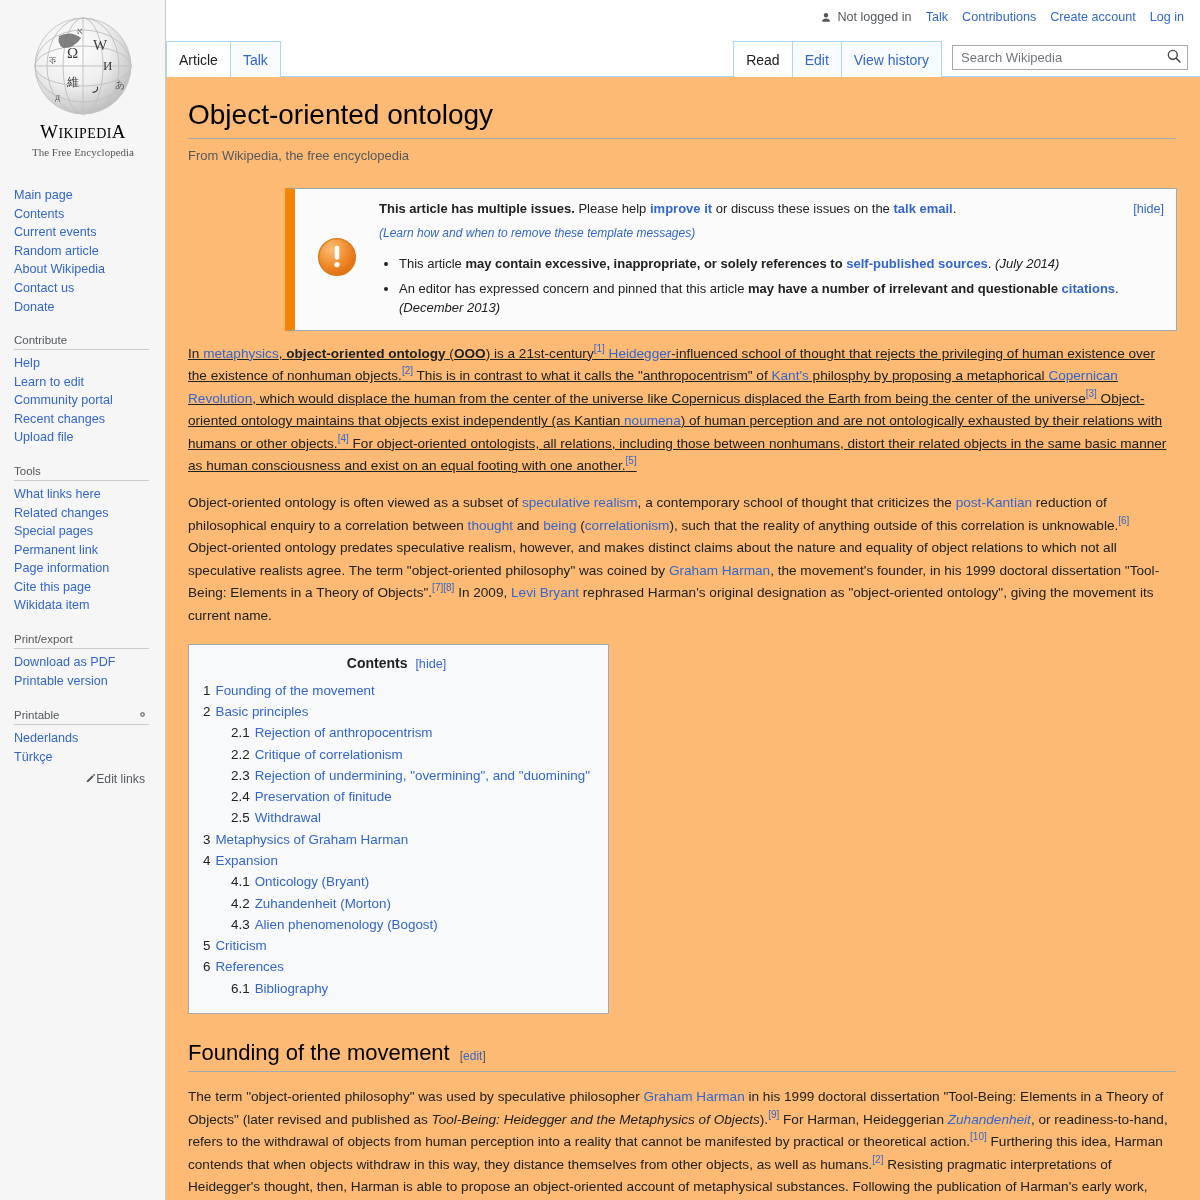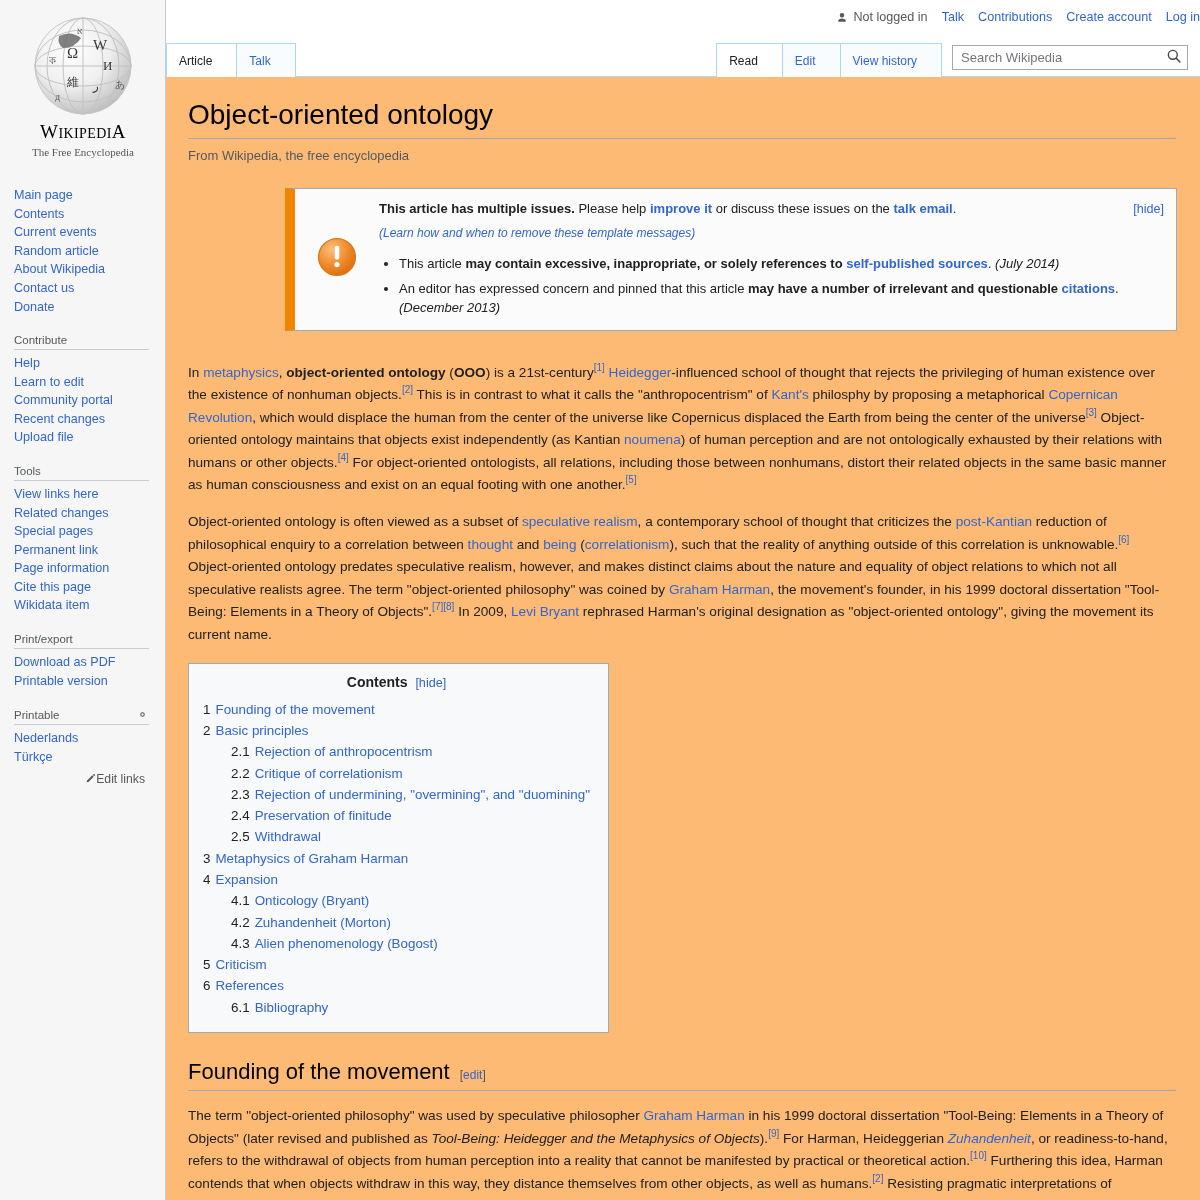--- a/index.html
+++ b/index.html
@@ -55,38 +55,38 @@
   .edit-links-row {
     text-align: right; margin-top: 6px; margin-right: 12px;
     font-size: 12.2px; color: #54595d;
   }
   .pencil { display:inline-block; width:11px; height:11px; vertical-align:-1px; }
 
   
   #personal-bar {
     position: absolute; left: 166px; top: 0; right: 0; height: 34px;
     display: flex; align-items: center; justify-content: flex-end;
-    gap: 14px;
+    padding-right: 16px; gap: 14px;
     font-size: 12.6px;
   }
   #personal-bar .pitem { color: #3366cc; text-decoration: none; white-space: nowrap; }
   #personal-bar .notloggedin { color: #54595d; display:flex; align-items:center; gap:5px; }
   .user-icon { width: 12px; height: 13px; display:inline-block; }
 
   
   #tabbar {
     position: absolute; left: 166px; top: 34px; right: 0; height: 43px;
     border-bottom: 1px solid #a7d7f9;
     background: #fff;
   }
   .tabs-left { position: absolute; left: 0; bottom: 0; display: flex; align-items: flex-end; }
   .tabs-right { position: absolute; right: 0; bottom: 0; display: flex; align-items: flex-end; }
   .tab {
-    font-size: 12px; line-height: 1;
-    padding: 11px 24px 10px 12px;
+    font-size: 14px; line-height: 1;
+    padding: 11px 12px 10px 12px;
     border: 1px solid #a7d7f9; border-bottom: none;
     background: #f8fcff;
     color: #3366cc; text-decoration: none; white-space: nowrap;
     position: relative; top: 1px;
   }
   .tab + .tab { margin-left: -1px; }
   .tab.selected { background: #fff; color: #202122; border-color: #a7d7f9; }
   #search-wrap {
     display: flex; align-items: center; margin-left: 10px; margin-bottom: 6px;
     margin-right: 14px;
@@ -137,21 +137,21 @@
   .ambox-list li { margin-bottom: 5px; line-height: 19.5px; }
   .ambox-list li:last-child { margin-bottom: 0; }
   .it { font-style: italic; }
 
   
   p.body {
     margin: 14px 0 0 0;
     font-size: 13.6px; line-height: 22.6px;
     color: #202122; text-align: left;
   }
-  p.body.first { margin-top: 31px; }
+  p.body.first { margin-top: 12px; text-decoration: underline; }
   a.wlink { color: #3366cc; text-decoration: none; }
   sup.ref { font-size: 10px; line-height: 1; vertical-align: super; }
   sup.ref a { color: #3366cc; text-decoration: none; }
 
   
   #toc {
     display: inline-block; margin-top: 16px;
     border: 1px solid #a2a9b1; background: #f8f9fa;
     padding: 10px 18px 14px 14px; min-width: 392px;
   }
@@ -237,21 +237,21 @@
       <a class="nav-link">Learn to edit</a>
       <a class="nav-link">Community portal</a>
       <a class="nav-link">Recent changes</a>
       <a class="nav-link">Upload file</a>
     </div>
 
     <div class="nav-group">
       <div class="nav-heading">
           <span>Tools</span>
         </div>
-      <a class="nav-link">View links here</a>
+      <a class="nav-link">What links here</a>
       <a class="nav-link">Related changes</a>
       <a class="nav-link">Special pages</a>
       <a class="nav-link">Permanent link</a>
       <a class="nav-link">Page information</a>
       <a class="nav-link">Cite this page</a>
       <a class="nav-link">Wikidata item</a>
     </div>
 
     <div class="nav-group">
       <div class="nav-heading">

